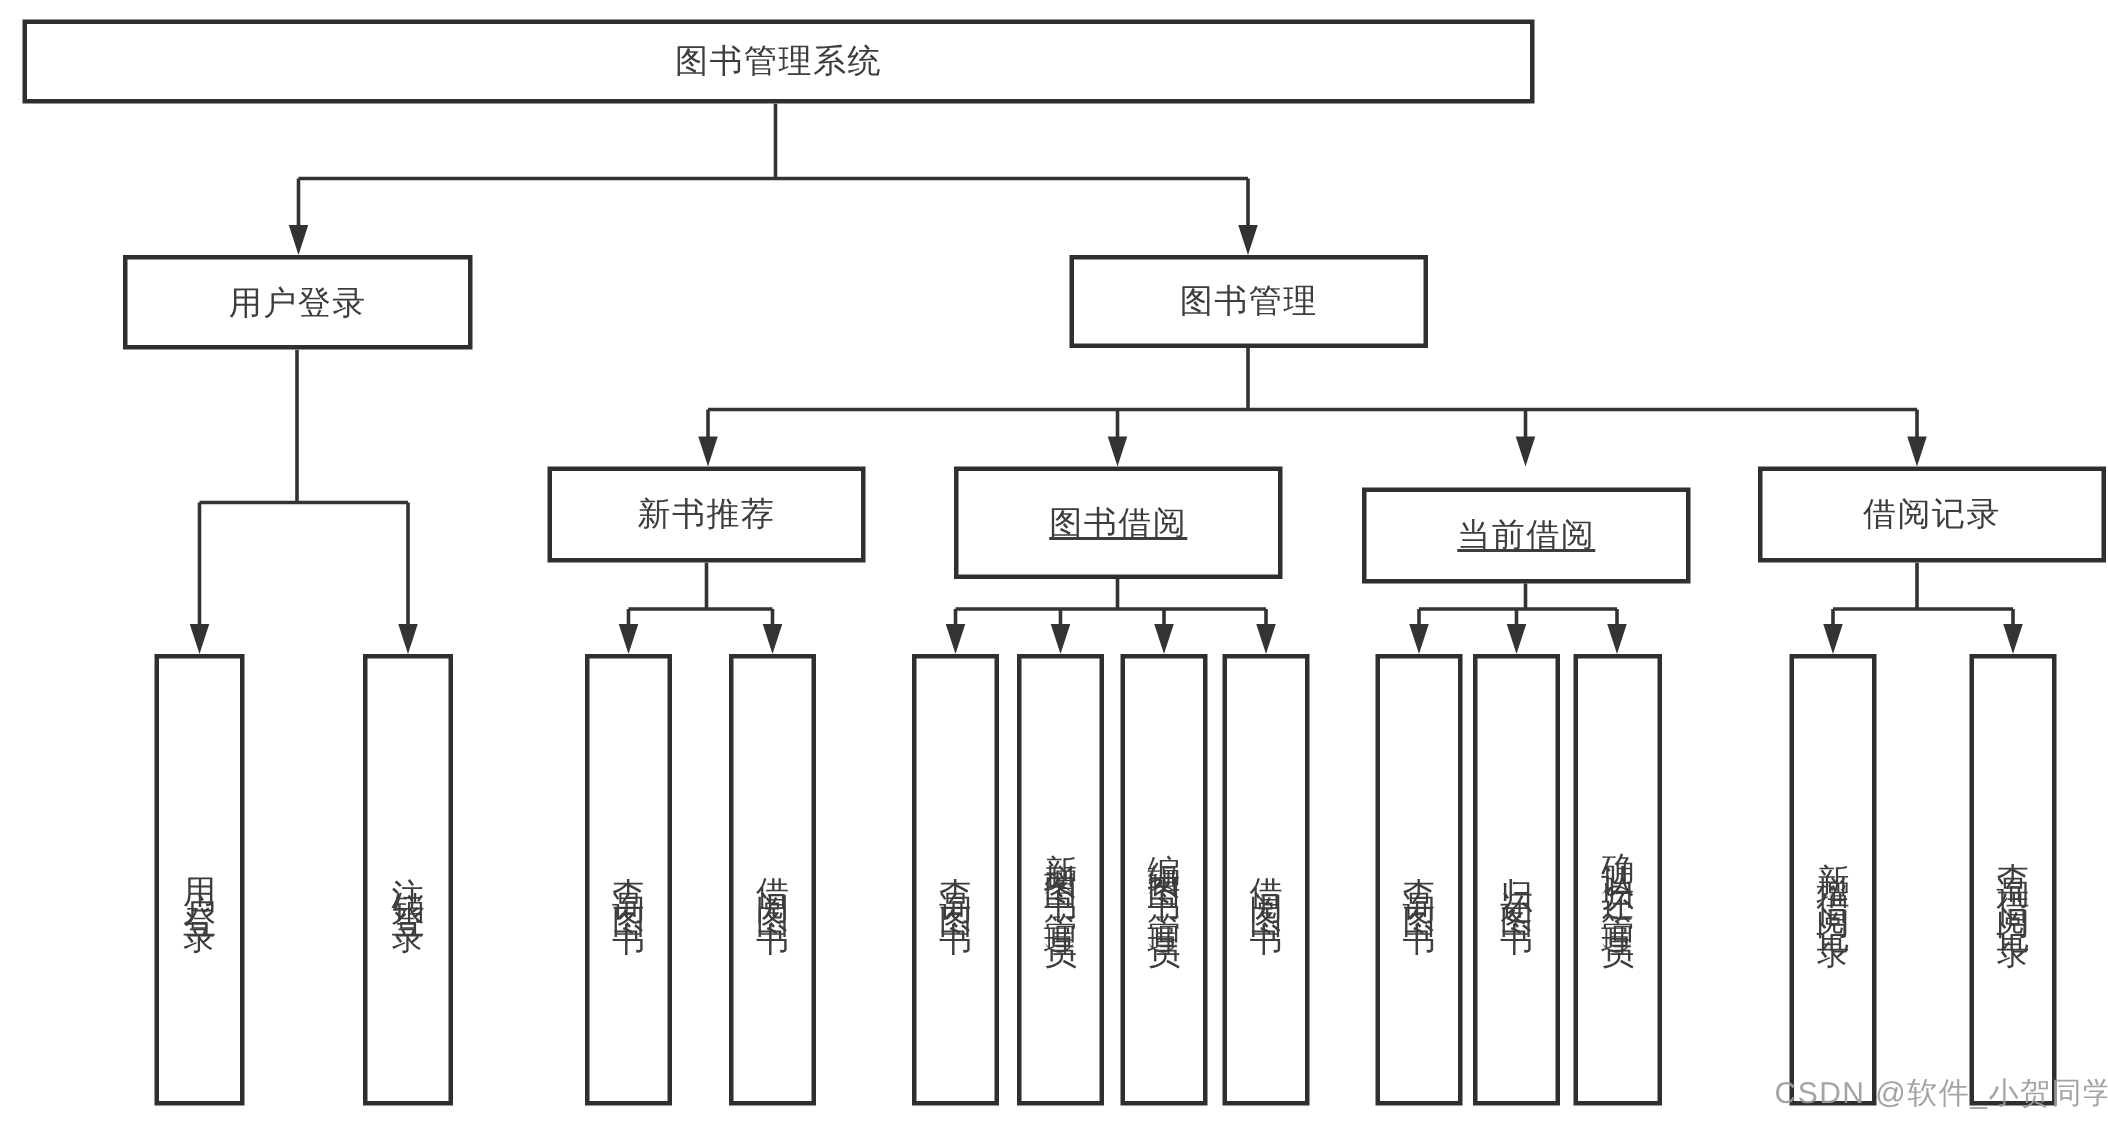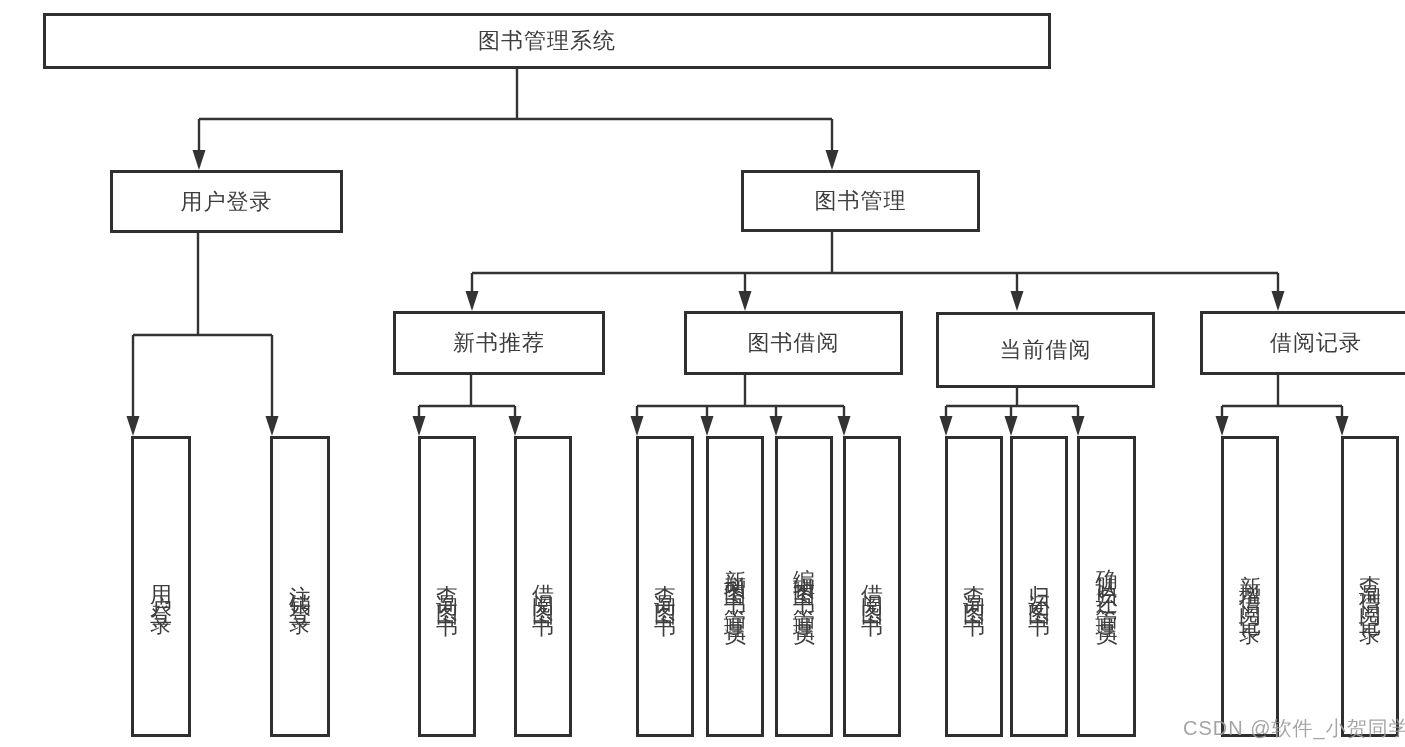--- a/index.html
+++ b/index.html
@@ -9,21 +9,20 @@
   .node{
     position:absolute;
     background:#ffffff;
     border:3px solid #2f2f2f;
     box-sizing:border-box;
     display:flex;align-items:center;justify-content:center;
     color:#3d3d3d;
     font-size:22px;
     letter-spacing:1px;
     z-index:2;
-    margin-left:28px;
   }
   .node .h-label{white-space:nowrap;}
   .node.v-node .v-label{
     writing-mode:vertical-rl;
     text-orientation:mixed;
     letter-spacing:10px;
     line-height:1;
     font-size:22px;
   }
   .node.v-node.long .v-label{letter-spacing:8px;}
@@ -100,24 +99,24 @@
   <div class="node" style="left:82px;top:170px;width:233px;height:63px;">
     <span class="h-label">用户登录</span>
   </div>
   <div class="node" style="left:713px;top:170px;width:239px;height:62px;justify-content:center;">
     <span class="h-label">图书管理</span>
   </div>
 
   <div class="node" style="left:365px;top:311px;width:212px;height:64px;">
     <span class="h-label">新书推荐</span>
   </div>
-  <div class="node" style="left:656px;top:311px;width:219px;height:64px;">
+  <div class="node" style="left:636px;top:311px;width:219px;height:75px;text-decoration:underline;">
     <span class="h-label">图书借阅</span>
   </div>
-  <div class="node" style="left:908px;top:312px;width:219px;height:76px;">
+  <div class="node" style="left:908px;top:325px;width:219px;height:64px;text-decoration:underline;">
     <span class="h-label">当前借阅</span>
   </div>
   <div class="node" style="left:1172px;top:311px;width:232px;height:64px;">
     <span class="h-label">借阅记录</span>
   </div>
 
   <div class="node v-node" style="left:103px;top:436px;width:60px;height:301px;">
     <span class="v-label">用户登录</span>
   </div>
   <div class="node v-node" style="left:242px;top:436px;width:60px;height:301px;">

